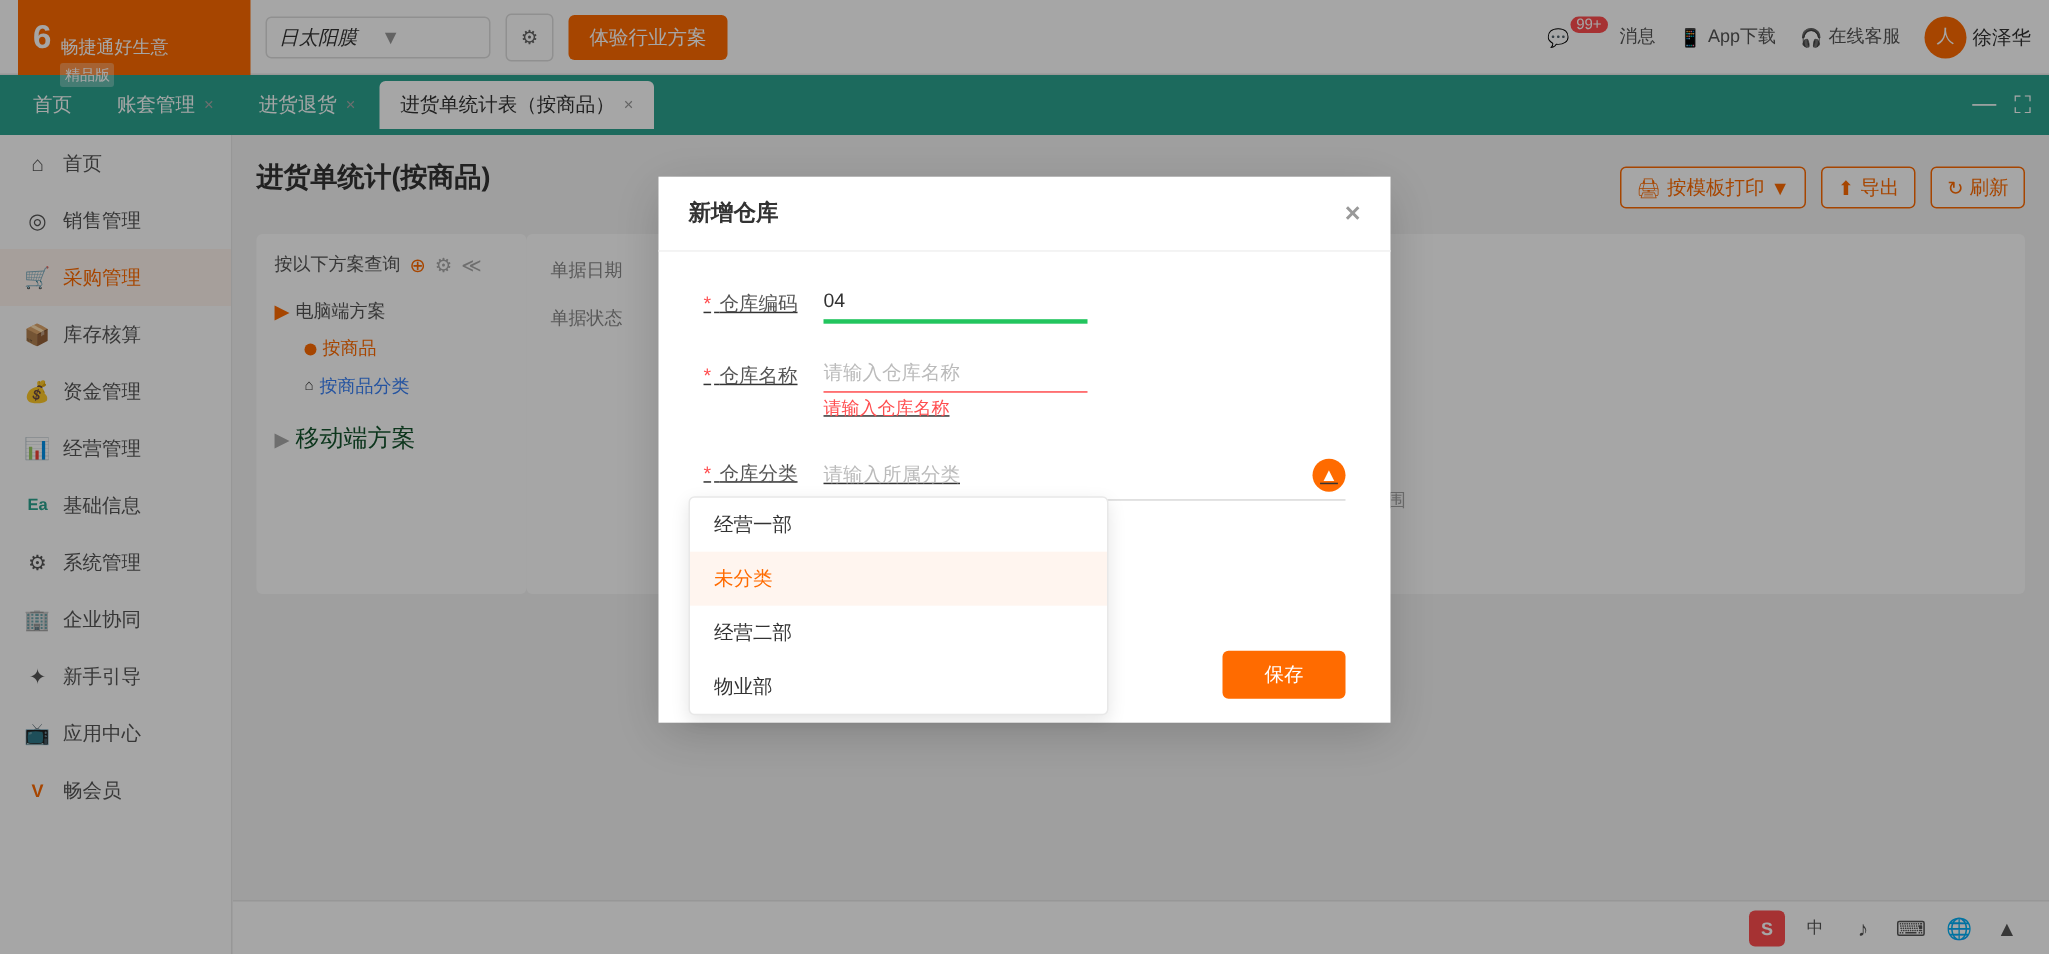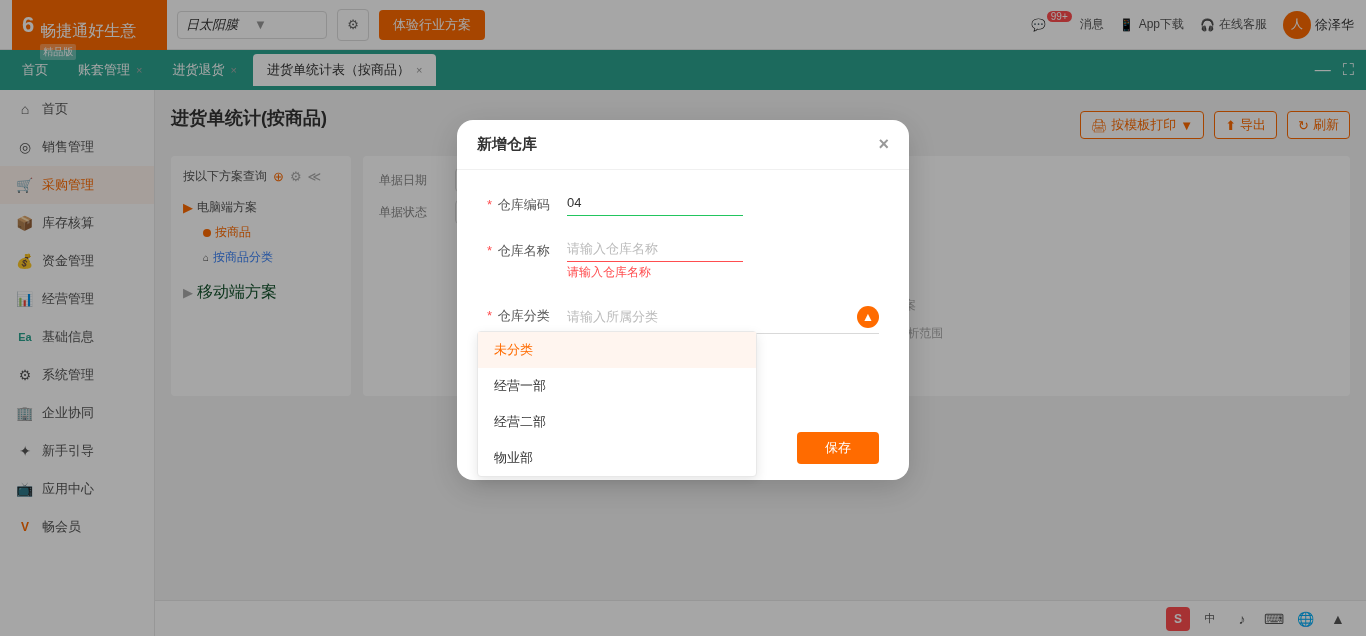--- a/index.html
+++ b/index.html
@@ -72,34 +72,34 @@
 
     
     .overlay {
       position: fixed; top: 0; left: 0; width: 100%; height: 100%;
       background: rgba(0,0,0,0.35); z-index: 100;
     }
 
     
     .modal {
       position: fixed; top: 50%; left: 50%; transform: translate(-50%, -55%);
-      background: #fff; border-radius: 16px; box-shadow: 0 8px 32px rgba(0,0,0,0.18);
-      z-index: 200; width: 452px; min-height: 300px; overflow: visible;
+      background: #fff; border-radius: 0; box-shadow: 0 8px 32px rgba(0,0,0,0.18);
+      z-index: 200; width: 488px; min-height: 300px; overflow: visible;
     }
     .modal-header {
       display: flex; align-items: center; justify-content: space-between;
       padding: 14px 20px; border-bottom: 1px solid #f0f0f0; font-size: 15px; font-weight: bold;
     }
     .modal-close { cursor: pointer; color: #999; font-size: 18px; }
-    .modal-body { padding: 20px 30px; }
+    .modal-body { padding: 20px 30px; text-decoration: underline; }
     .form-row { display: flex; align-items: flex-start; margin-bottom: 20px; }
     .form-label { min-width: 80px; color: #555; font-size: 13px; padding-top: 6px; }
     .required-star { color: #ff4d4f; margin-right: 2px; }
     .form-input {
-      flex: 1; border: none; border-bottom: 1px solid #22c55e;
+      flex: 1; border: none; border-bottom: 3px solid #22c55e;
       padding: 5px 0; font-size: 13px; outline: none; color: #333;
     }
     .form-input.error { border-bottom: 1px solid #ff4d4f; }
     .form-input::placeholder { color: #bbb; }
     .error-msg { color: #ff4d4f; font-size: 12px; margin-top: 2px; }
     .form-control-wrap { flex: 1; position: relative; }
 
     
     .dropdown-trigger {
       display: flex; align-items: center; border-bottom: 1px solid #d9d9d9;
@@ -130,21 +130,21 @@
   </style>
 </head>
 <body>
 
 <div class="overlay"></div>
 
 <div class="top-header">
   <div class="logo-area">
     <div class="logo-icon">6</div>
     <div>
-      <div style="font-size:16px;margin-top:32px;">畅捷通好生意</div>
+      <div style="font-size:12px;margin-top:32px;">畅捷通好生意</div>
       <div><span class="logo-badge">精品版</span></div>
     </div>
   </div>
 
   <div class="store-selector">
     <span>日太阳膜</span>
     <span class="chevron">▼</span>
   </div>
 
   <div class="gear-btn">
@@ -262,21 +262,21 @@
           <span>⬆</span>
           <span>导出</span>
         </div>
         <div class="tb-btn">
           <span>↻</span>
           <span>刷新</span>
         </div>
       </div>
     </div>
 
-    <div style="display:flex;gap:12px;">
+    <div style="display:flex;gap:0;">
 
       <div style="width:180px;background:#fff;border-radius:4px;padding:12px;flex-shrink:0;">
         <div style="display:flex;align-items:center;gap:6px;margin-bottom:10px;">
           <span style="font-size:12px;color:#555;">按以下方案查询</span>
           <span style="color:#ff6b00;cursor:pointer;">⊕</span>
           <span style="color:#aaa;cursor:pointer;">⚙</span>
           <span style="color:#aaa;cursor:pointer;">≪</span>
         </div>
         <div>
           <div class="tree-item">
@@ -378,22 +378,22 @@
         <span class="required-star">*</span>
         <span>仓库分类</span>
       </div>
       <div class="form-control-wrap" style="position:relative;">
         <div class="dropdown-trigger">
           <span style="color:#bbb;font-size:13px;">请输入所属分类</span>
           <div class="dropdown-arrow">▲</div>
         </div>
 
         <div class="dropdown-list">
+          <div class="dropdown-item">经营一部</div>
           <div class="dropdown-item selected">未分类</div>
-          <div class="dropdown-item">经营一部</div>
           <div class="dropdown-item">经营二部</div>
           <div class="dropdown-item">物业部</div>
         </div>
       </div>
     </div>
 
     <div class="form-row">
       <div class="form-label">备注</div>
       <div class="form-control-wrap">
         <input type="text" class="form-input" style="">

